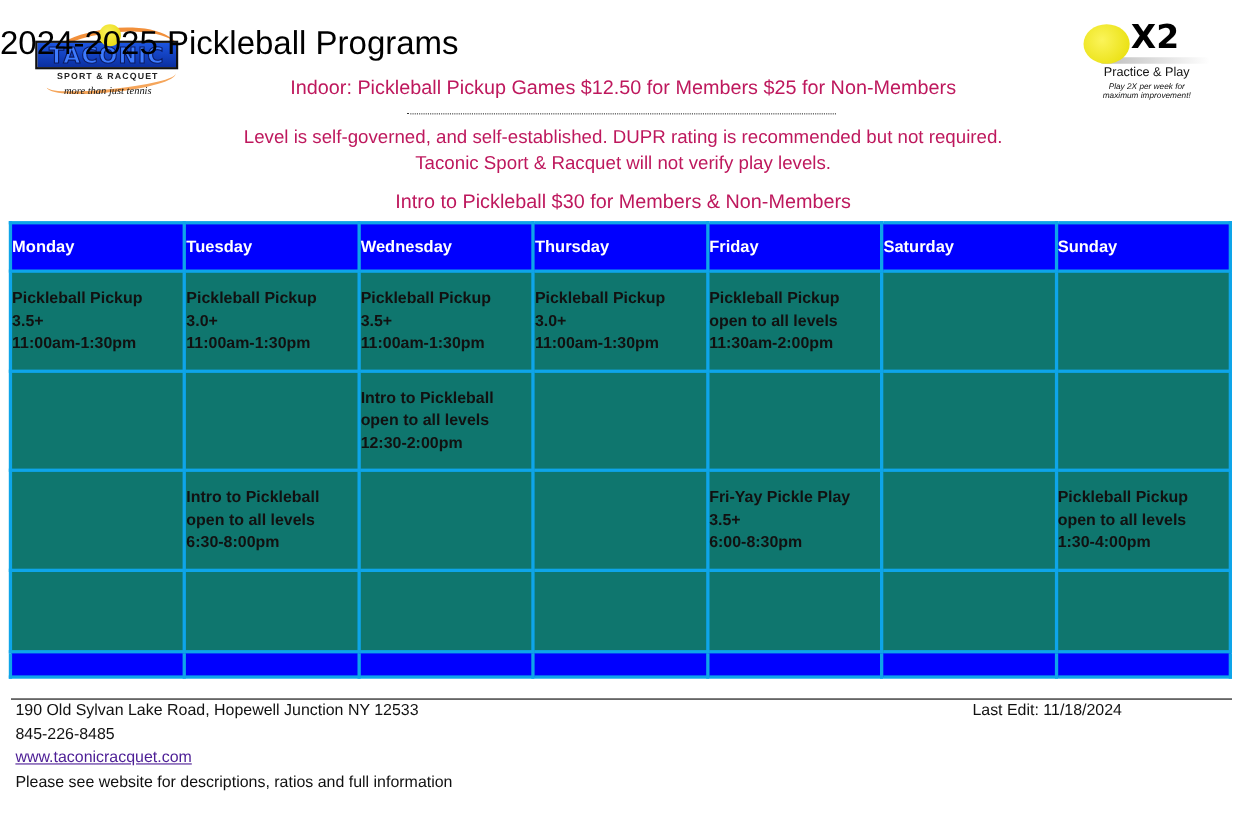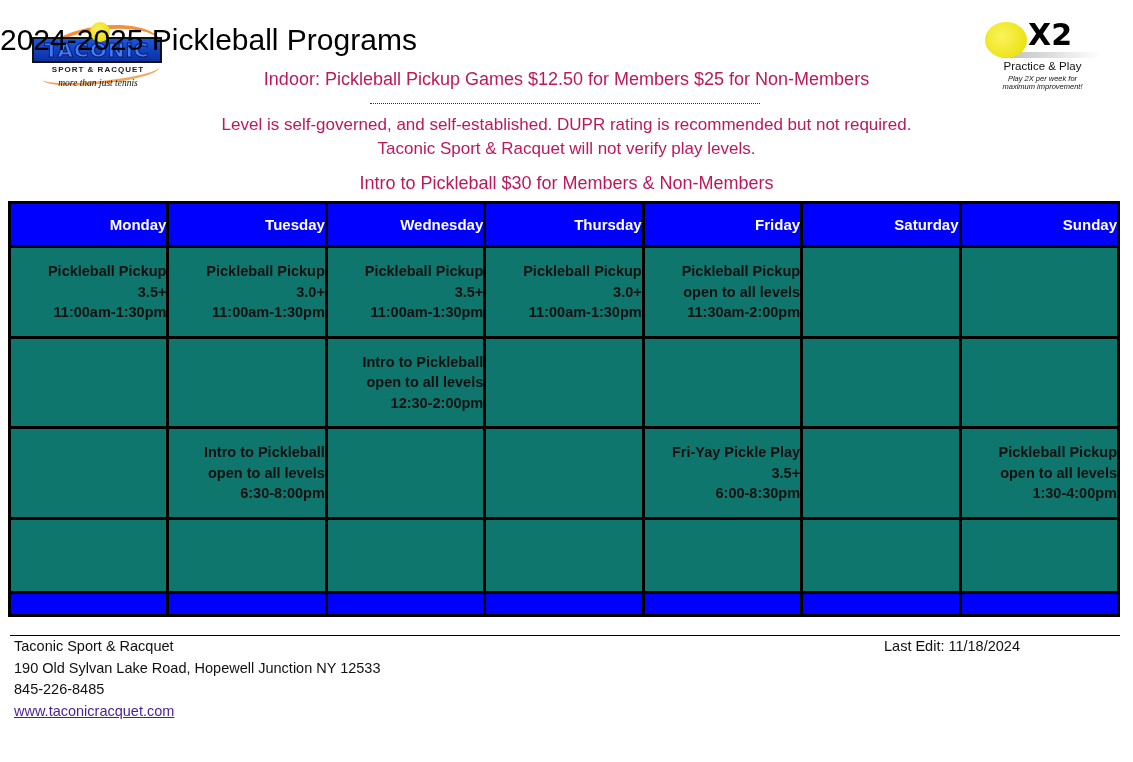--- a/index.html
+++ b/index.html
@@ -22,21 +22,21 @@
     .logo-right .pp { position: absolute; left: 0; top: 42px; width: 125px; text-align: center; font-size: 11.5px; color: #111; }
     .logo-right .line { position: absolute; left: 0; width: 125px; text-align: center; font-style: italic; font-size: 7.5px; color: #111; }
 
     
     .title { position: absolute; left: 0; top: 22px; width: 1133px; text-align: left; font-size: 30px; line-height: 36px; color: #000; }
     .subtitle { position: absolute; left: 0; width: 1133px; text-align: center; font-size: 18px; line-height: 22px; color: #be185d; }
     .dots { position: absolute; left: 370px; top: 96px; width: 390px; height: 8px; border-bottom: 1.5px dotted #333; }
 
     
     table.sched { position: absolute; left: 8px; top: 201px; width: 1112px; border-collapse: collapse; table-layout: fixed; }
-    table.sched th, table.sched td { border: 3px solid #000000; text-align: right; vertical-align: middle; }
+    table.sched th, table.sched td { border: 3px solid #0ea5e9; text-align: left; vertical-align: middle; }
     table.sched th { background: #0000ff; color: #ffffff; font-weight: bold; font-size: 15px; height: 44px; }
     table.sched td { background: #0f766e; font-weight: bold; font-size: 14.5px; line-height: 20.5px; color: #111; }
     table.sched tr.r1 td { height: 91px; }
     table.sched tr.r2 td { height: 90px; }
     table.sched tr.r3 td { height: 91px; }
     table.sched tr.r4 td { height: 74px; }
     table.sched tr.rfoot td { height: 23px; background: #0000ff; }
     .cell-line { display: block; }
 
     
@@ -164,20 +164,20 @@
       <td></td>
       <td></td>
       <td></td>
       <td></td>
     </tr>
   </tbody>
 </table>
 
 <div class="rule"></div>
 <div class="foot" style="left:14px; top:636px">
-  <div>Taconic Sport &amp; Racquet</div>
   <div>190 Old Sylvan Lake Road, Hopewell Junction NY 12533</div>
   <div>845-226-8485</div>
   <div><a>www.taconicracquet.com</a></div>
+  <div>Please see website for descriptions, ratios and full information</div>
 </div>
 <div class="foot" style="left:884px; top:636px">
   <div>Last Edit: 11/18/2024</div>
 </div>
 
 </body></html>

